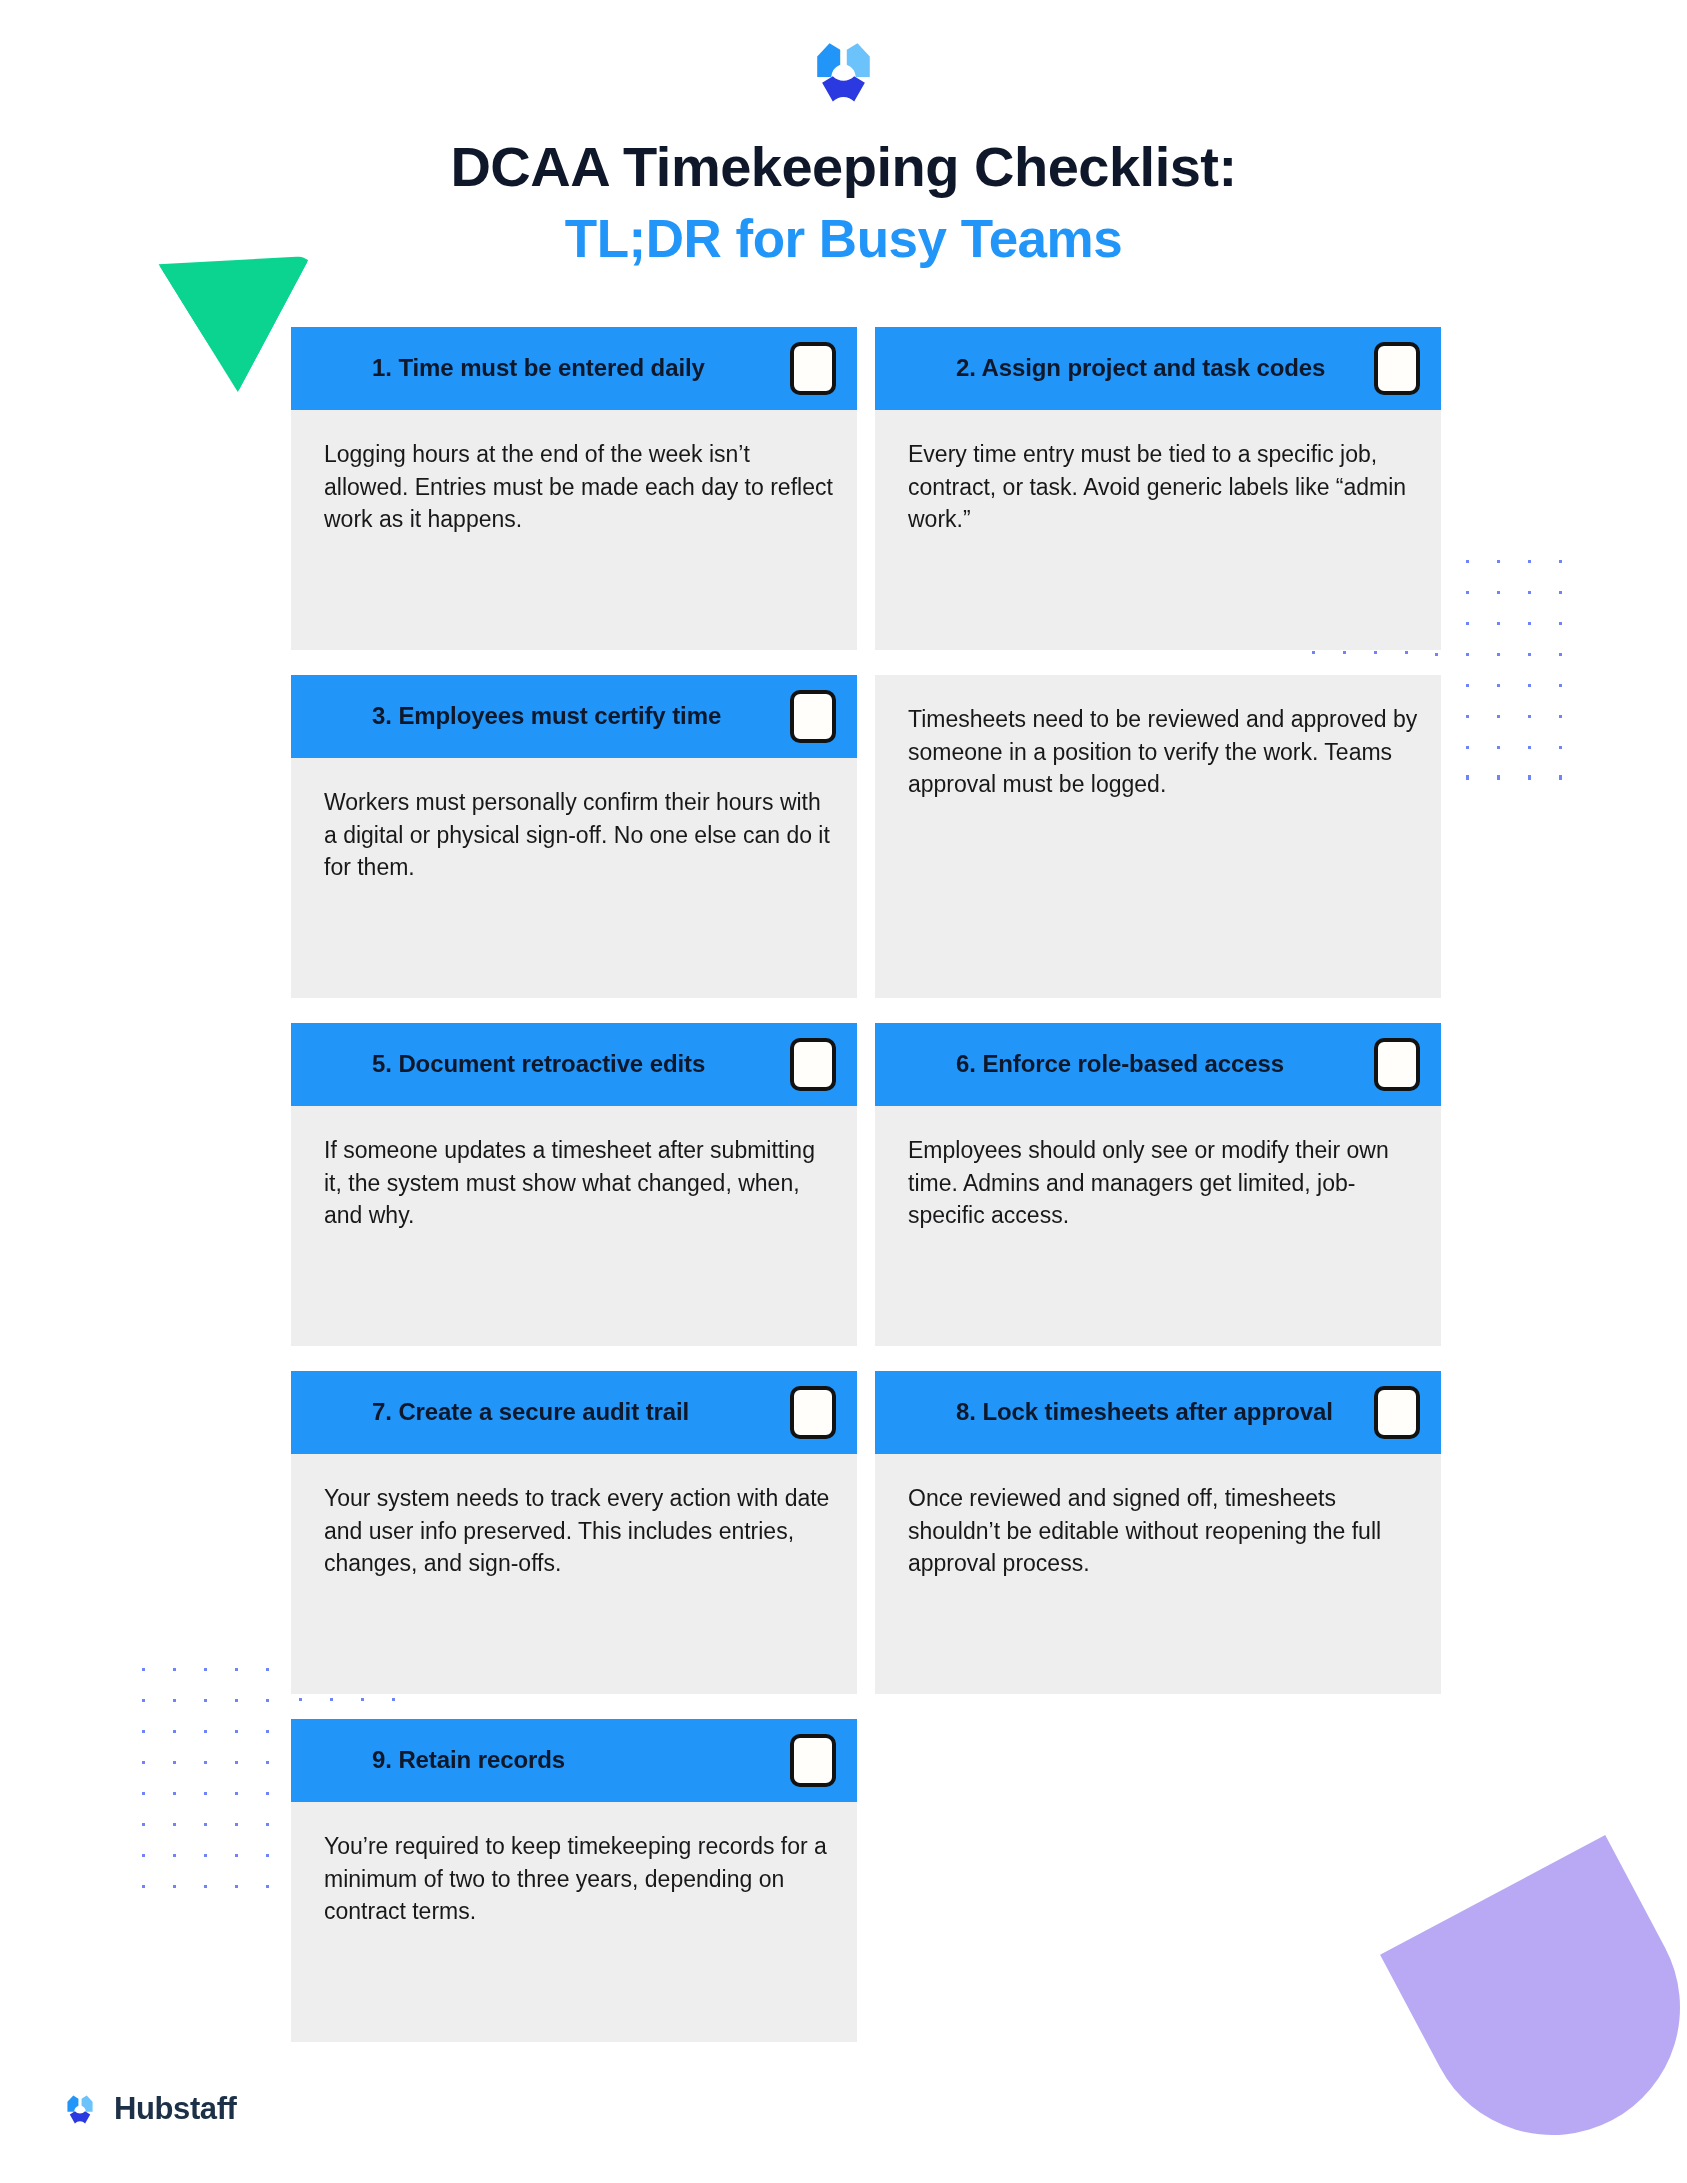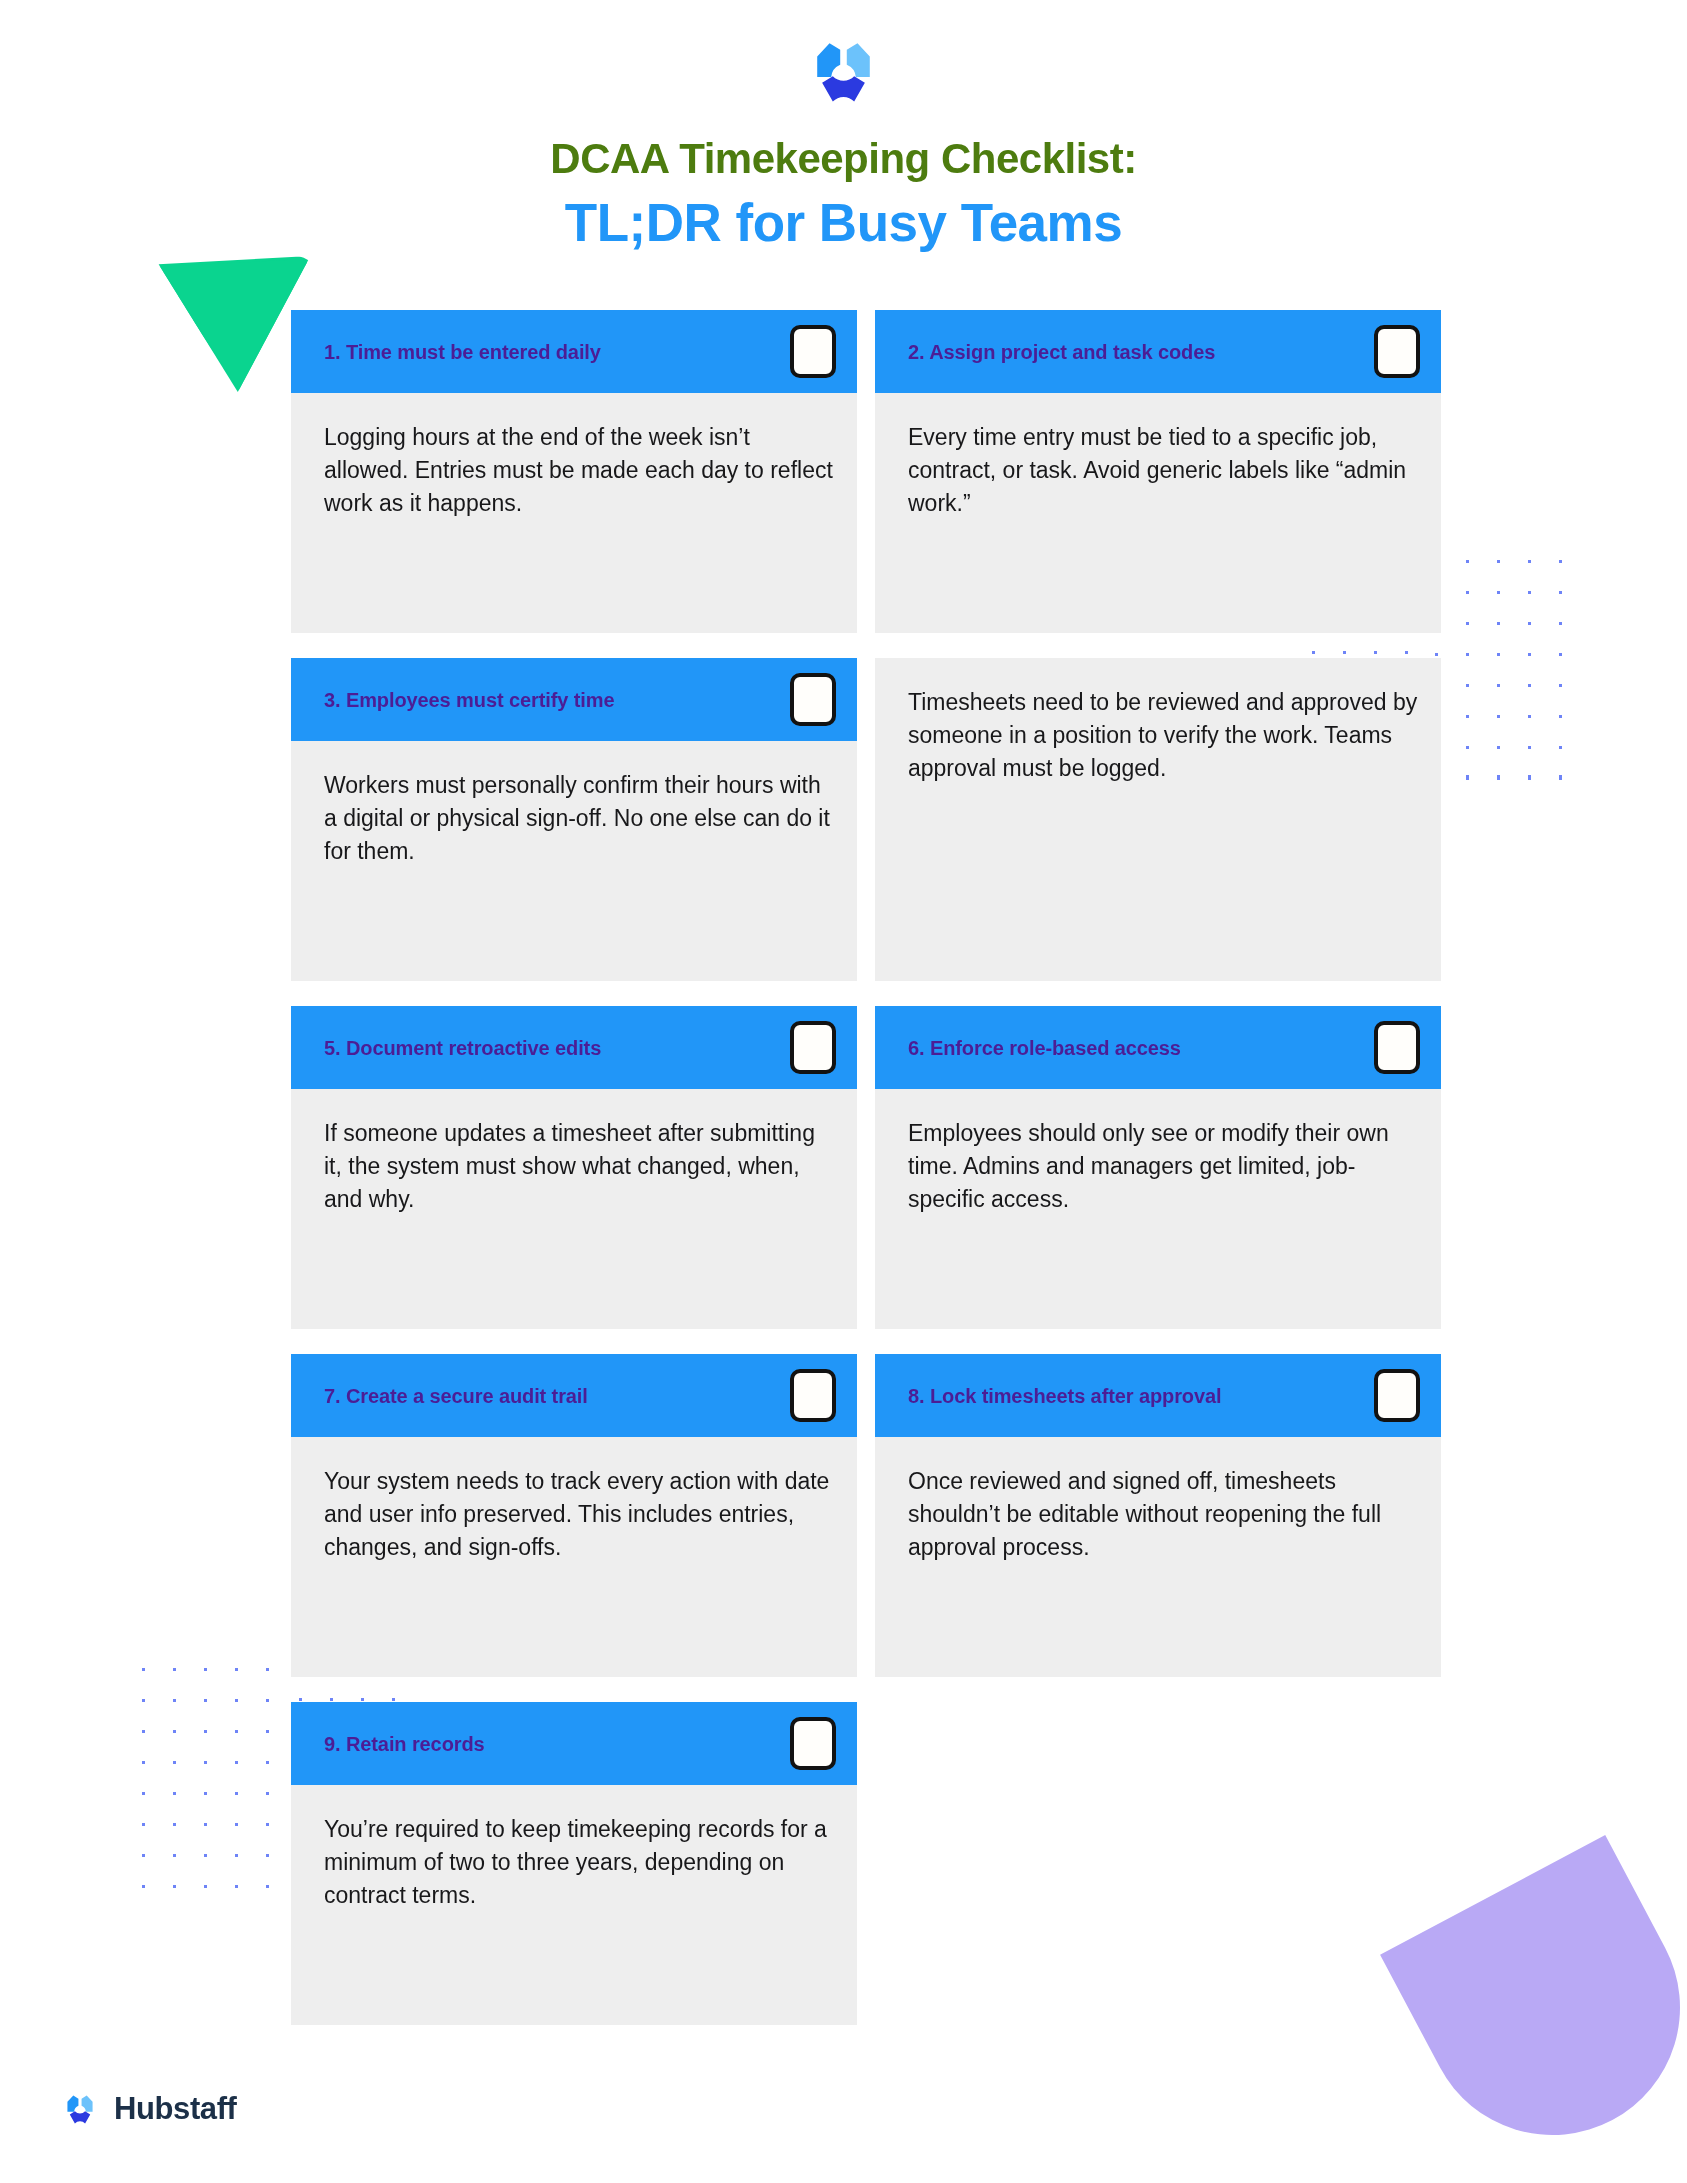--- a/index.html
+++ b/index.html
@@ -76,23 +76,23 @@
   }
   .brand-mark {
     width: 79px;
     height: 69px;
     margin: 0 auto 25px;
     position: relative;
   }
   .brand-mark svg { display: block; width: 100%; height: 100%; }
 
   .title-main {
-    font-size: 42px;
-    font-weight: 700;
-    color: #4d7c0f;
+    font-size: 56px;
+    font-weight: 700;
+    color: #0f172a;
     letter-spacing: -0.5px;
     line-height: 1.18;
   }
   .title-sub {
     font-size: 53px;
     font-weight: 700;
     color: #2196f8;
     letter-spacing: -0.5px;
     line-height: 1.18;
     margin-top: 8.3px;
@@ -124,25 +124,26 @@
     background: #2196f8;
     height: 83px;
     display: flex;
     align-items: center;
     padding: 0 21.5px 0 33px;
     flex: 0 0 83px;
   }
 
   .card-title {
     flex: 1 1 auto;
-    font-size: 20px;
-    font-weight: 700;
-    color: #4c1d95;
+    font-size: 24px;
+    font-weight: 700;
+    color: #0f172a;
     letter-spacing: -0.1px;
     line-height: 1.2;
+    margin-left: 48px;
   }
 
   .checkbox {
     flex: 0 0 auto;
     width: 46px;
     height: 53px;
     background: #fffefb;
     border: 4.1px solid #121212;
     border-radius: 10px;
   }

